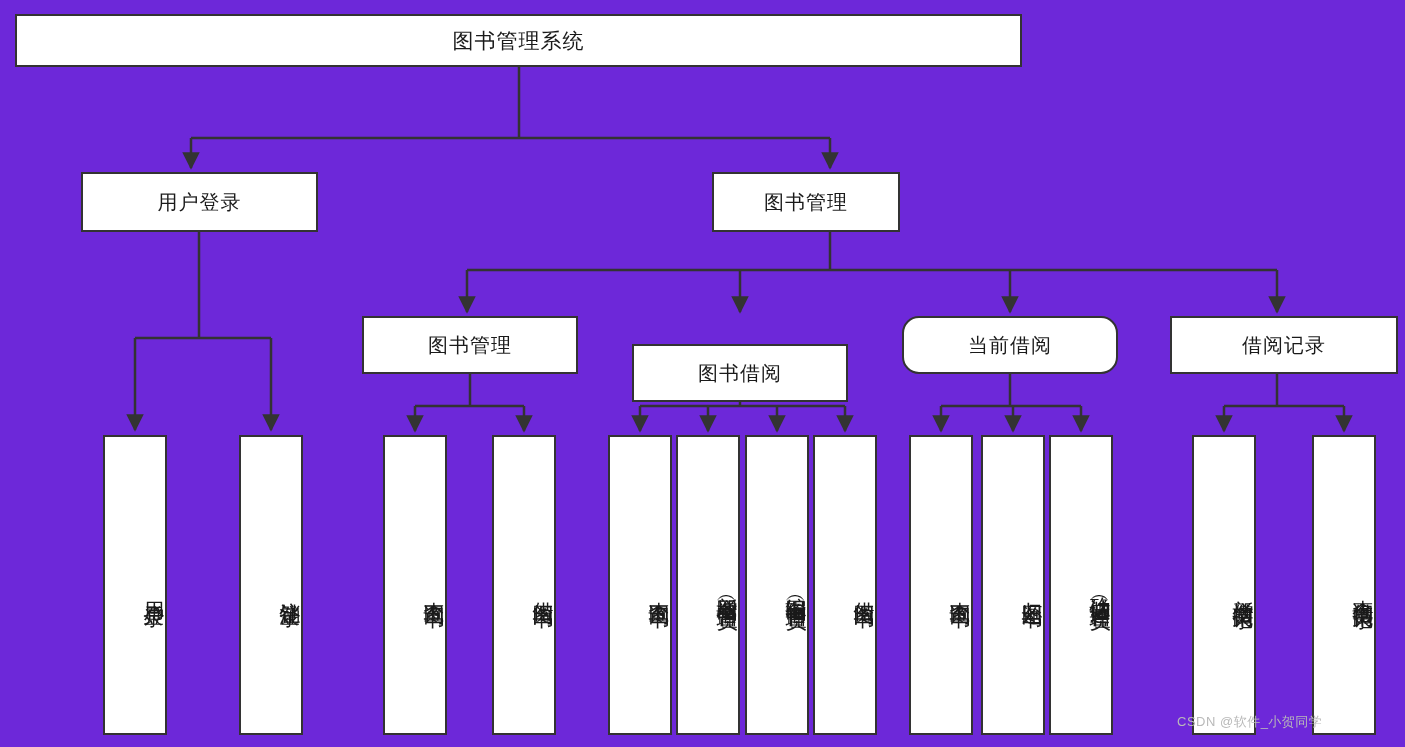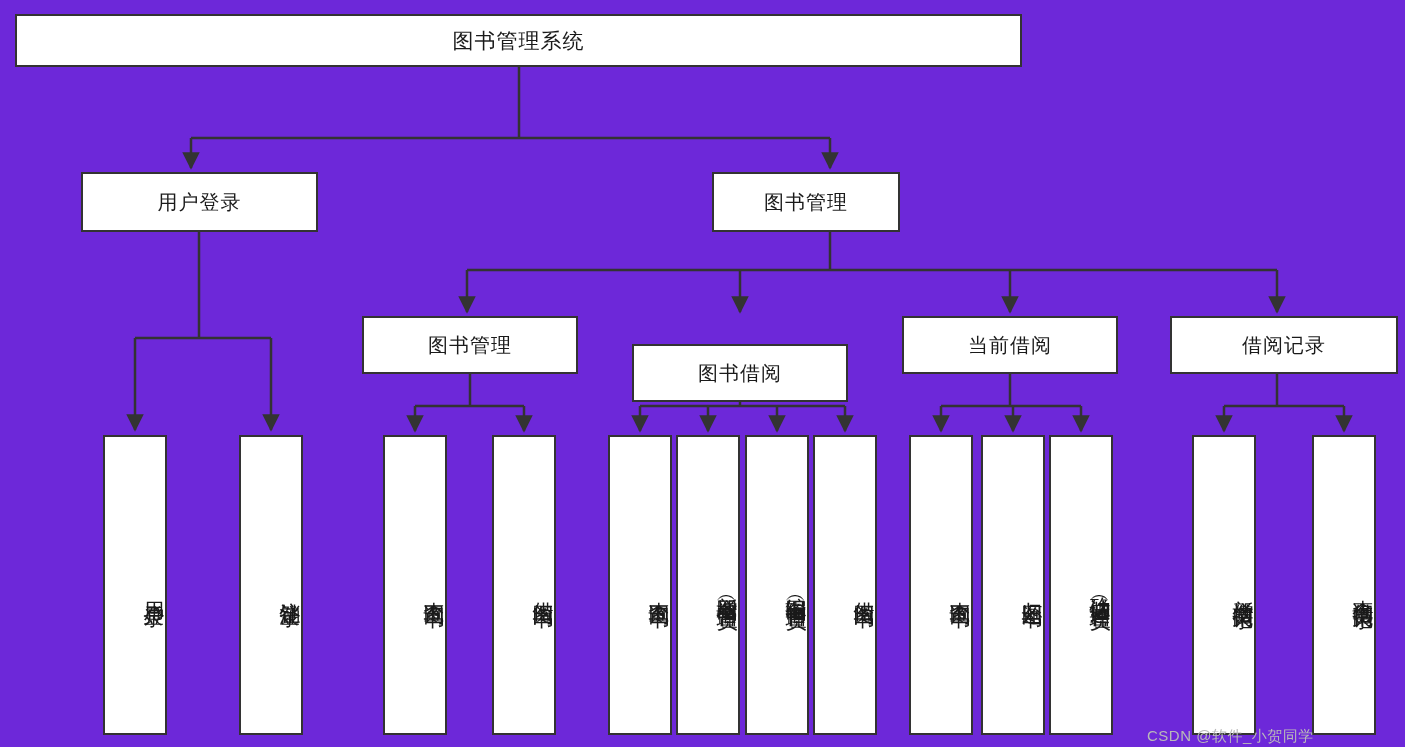--- a/index.html
+++ b/index.html
@@ -48,28 +48,27 @@
     padding-top: 8px;
     align-items: flex-start;
     justify-content: center;
     white-space: nowrap;
   }
   .node.root {
     font-size: 21px;
   }
   .watermark {
     position: absolute;
-    left: 1147px;
+    left: 1177px;
     top: 713px;
-    font-size: 15px;
+    font-size: 13px;
     color: #b9b9b9;
     z-index: 5;
     white-space: nowrap;
     letter-spacing: 0.5px;
-    margin-top: 14px;
   }
 </style>
 </head>
 <body>
 
 <div id="canvas">
 
   <svg id="edges" viewBox="0 0 1405 747" xmlns="http://www.w3.org/2000/svg">
     <defs>
       <marker id="arrow" viewBox="0 0 10 10" refX="9" refY="5" markerWidth="7" markerHeight="7" orient="auto-start-reverse">
@@ -121,21 +120,21 @@
     </g>
   </svg>
 
   <div class="node horizontal root" style="left:15px; top:14px; width:1007px; height:53px;">图书管理系统</div>
 
   <div class="node horizontal" style="left:81px; top:172px; width:237px; height:60px;">用户登录</div>
   <div class="node horizontal" style="left:712px; top:172px; width:188px; height:60px;">图书管理</div>
 
   <div class="node horizontal" style="left:362px; top:316px; width:216px; height:58px;">图书管理</div>
   <div class="node horizontal" style="left:632px; top:316px; width:216px; height:58px;margin-top:28px;">图书借阅</div>
-  <div class="node horizontal" style="left:902px; top:316px; width:216px; height:58px;">当前借阅</div>
+  <div class="node horizontal" style="left:902px; top:316px; width:216px; height:58px;border-radius:17px;">当前借阅</div>
   <div class="node horizontal" style="left:1170px; top:316px; width:228px; height:58px;">借阅记录</div>
 
   <div class="node vertical" style="left:103px; top:435px; width:64px; height:300px;">用户登录</div>
   <div class="node vertical" style="left:239px; top:435px; width:64px; height:300px;">注销登录</div>
 
   <div class="node vertical" style="left:383px; top:435px; width:64px; height:300px;">查询图书</div>
   <div class="node vertical" style="left:492px; top:435px; width:64px; height:300px;">借阅图书</div>
 
   <div class="node vertical" style="left:608px; top:435px; width:64px; height:300px;">查询图书</div>
   <div class="node vertical" style="left:676px; top:435px; width:64px; height:300px;">新增图书（管理员）</div>

